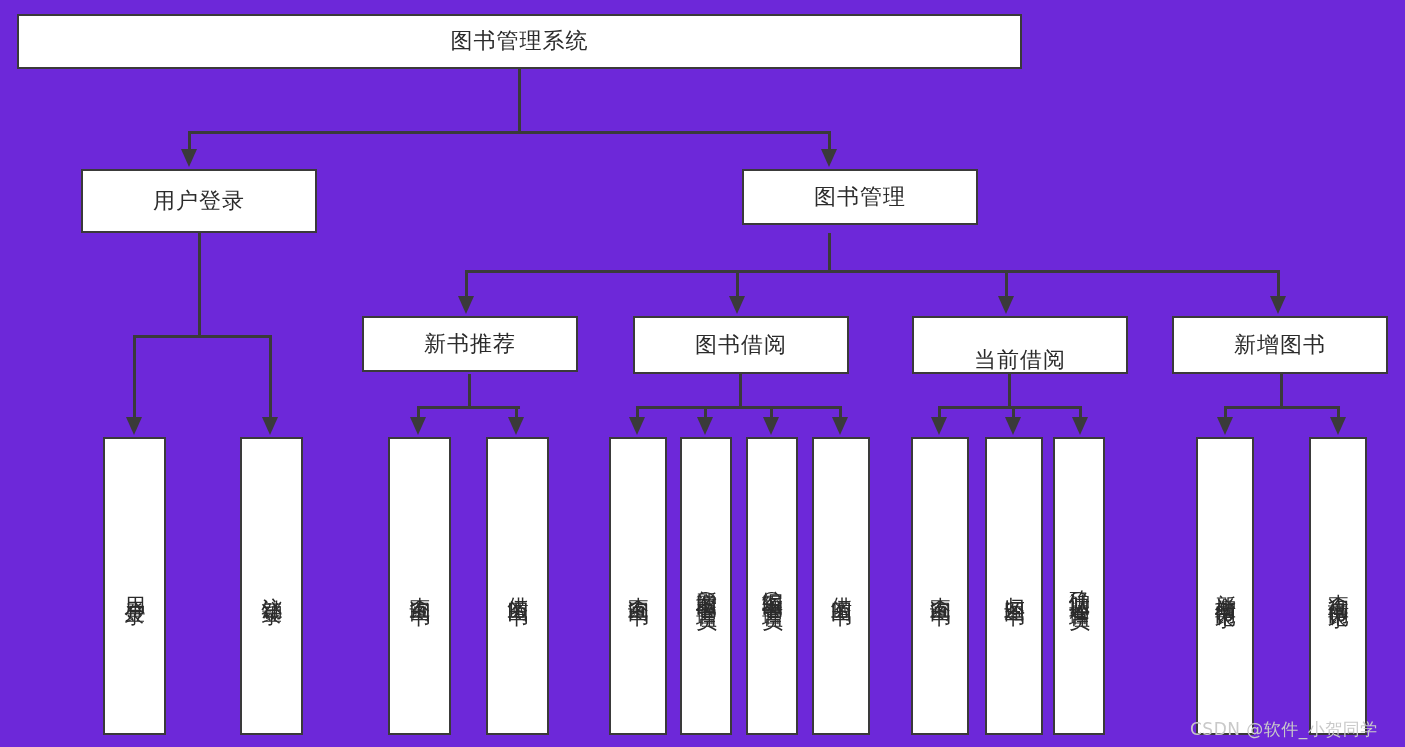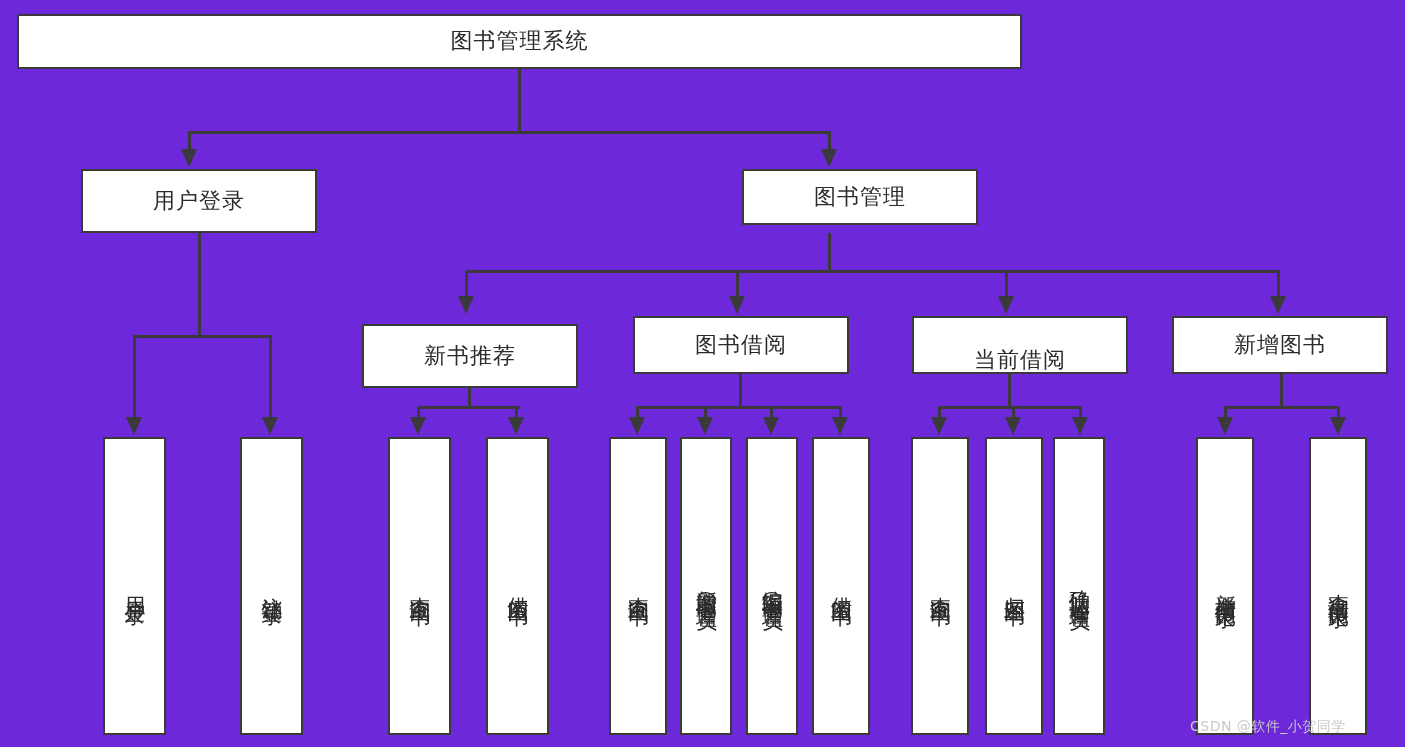--- a/index.html
+++ b/index.html
@@ -55,21 +55,21 @@
     position: absolute;
     width: 0;
     height: 0;
     border-left: 8px solid transparent;
     border-right: 8px solid transparent;
     border-top: 18px solid #3a3a3a;
   }
   #watermark {
     position: absolute;
     color: #c9c9c9;
-    font-size: 14px;
+    font-size: 17px;
     letter-spacing: 0.5px;
     white-space: nowrap;
     pointer-events: none;
   }
 </style>
 </head>
 <body>
 
 <div id="canvas">
 
@@ -136,21 +136,21 @@
     <span>图书管理系统</span>
   </div>
 
   <div class="node horiz" style="left:81px; top:169px; width:236px; height:64px;">
     <span>用户登录</span>
   </div>
   <div class="node horiz" style="left:742px; top:169px; width:236px; height:56px;">
     <span>图书管理</span>
   </div>
 
-  <div class="node horiz" style="left:362px; top:316px; width:216px; height:64px;margin-top:8px;">
+  <div class="node horiz" style="left:362px; top:316px; width:216px; height:56px;">
     <span>新书推荐</span>
   </div>
   <div class="node horiz" style="left:633px; top:316px; width:216px; height:58px;">
     <span>图书借阅</span>
   </div>
   <div class="node horiz" style="left:912px; top:316px; width:216px; height:58px;align-items:flex-end;">
     <span>当前借阅</span>
   </div>
   <div class="node horiz" style="left:1172px; top:316px; width:216px; height:58px;">
     <span>新增图书</span>

